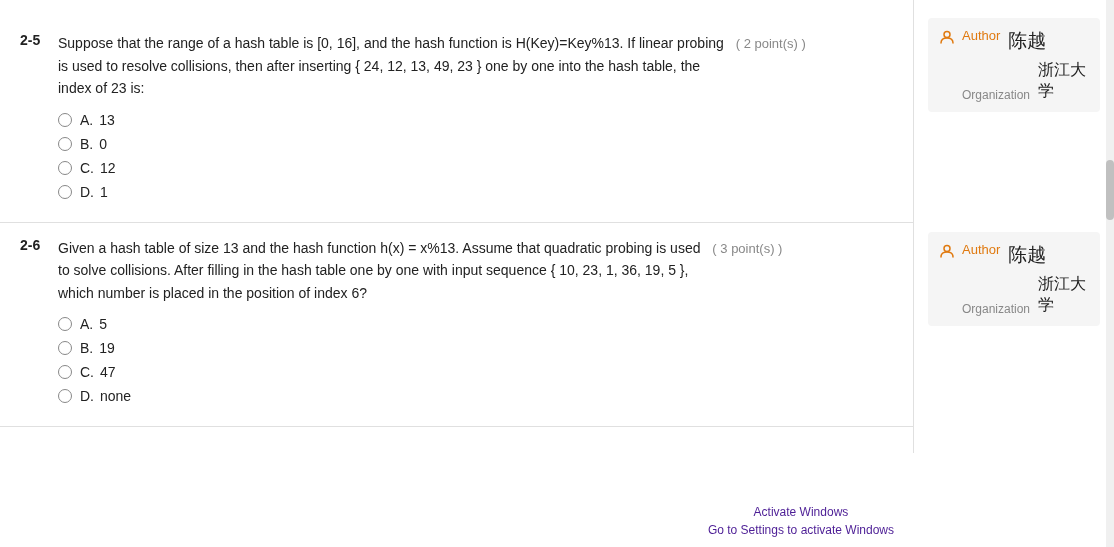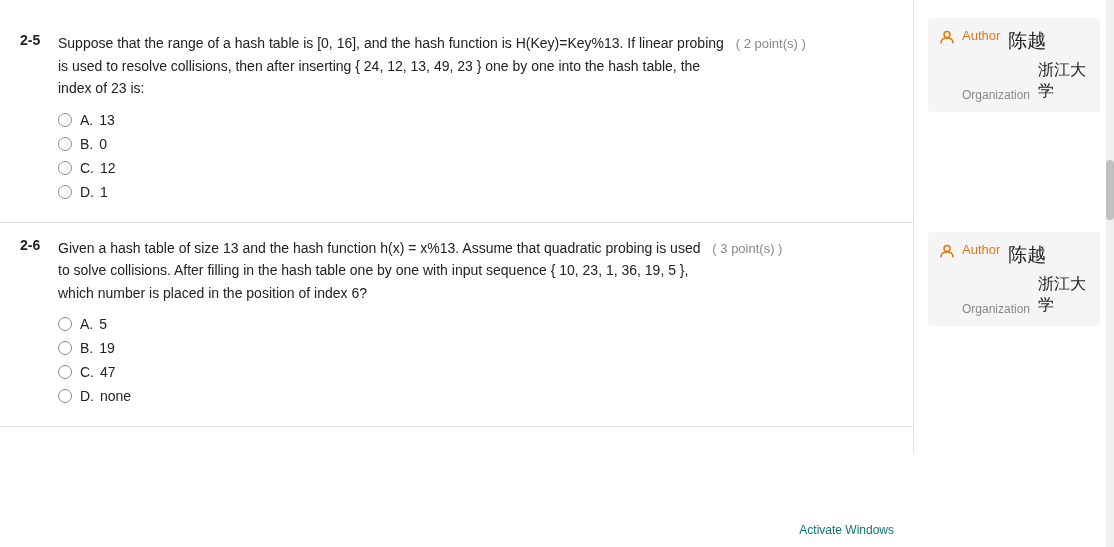--- a/index.html
+++ b/index.html
@@ -148,21 +148,21 @@
       height: 60px;
       background: #c0c0c0;
       border-radius: 4px;
     }
     
     .activate-notice {
       position: absolute;
       bottom: 8px;
       right: 220px;
       text-align: center;
-      color: #0f766e;
+      color: #4c1d95;
       font-size: 12px;
       line-height: 1.5;
     }
     .italic-text {
     }
   </style>
 </head>
 <body>
 
 <div class="main-container">
@@ -276,13 +276,14 @@
     </div>
 
     <div class="scrollbar-track">
       <div class="scrollbar-thumb"></div>
     </div>
   </div>
 </div>
 
 <div class="activate-notice">
   <div>Activate Windows</div>
+  <div>Go to Settings to activate Windows</div>
 </div>
 
 </body></html>

